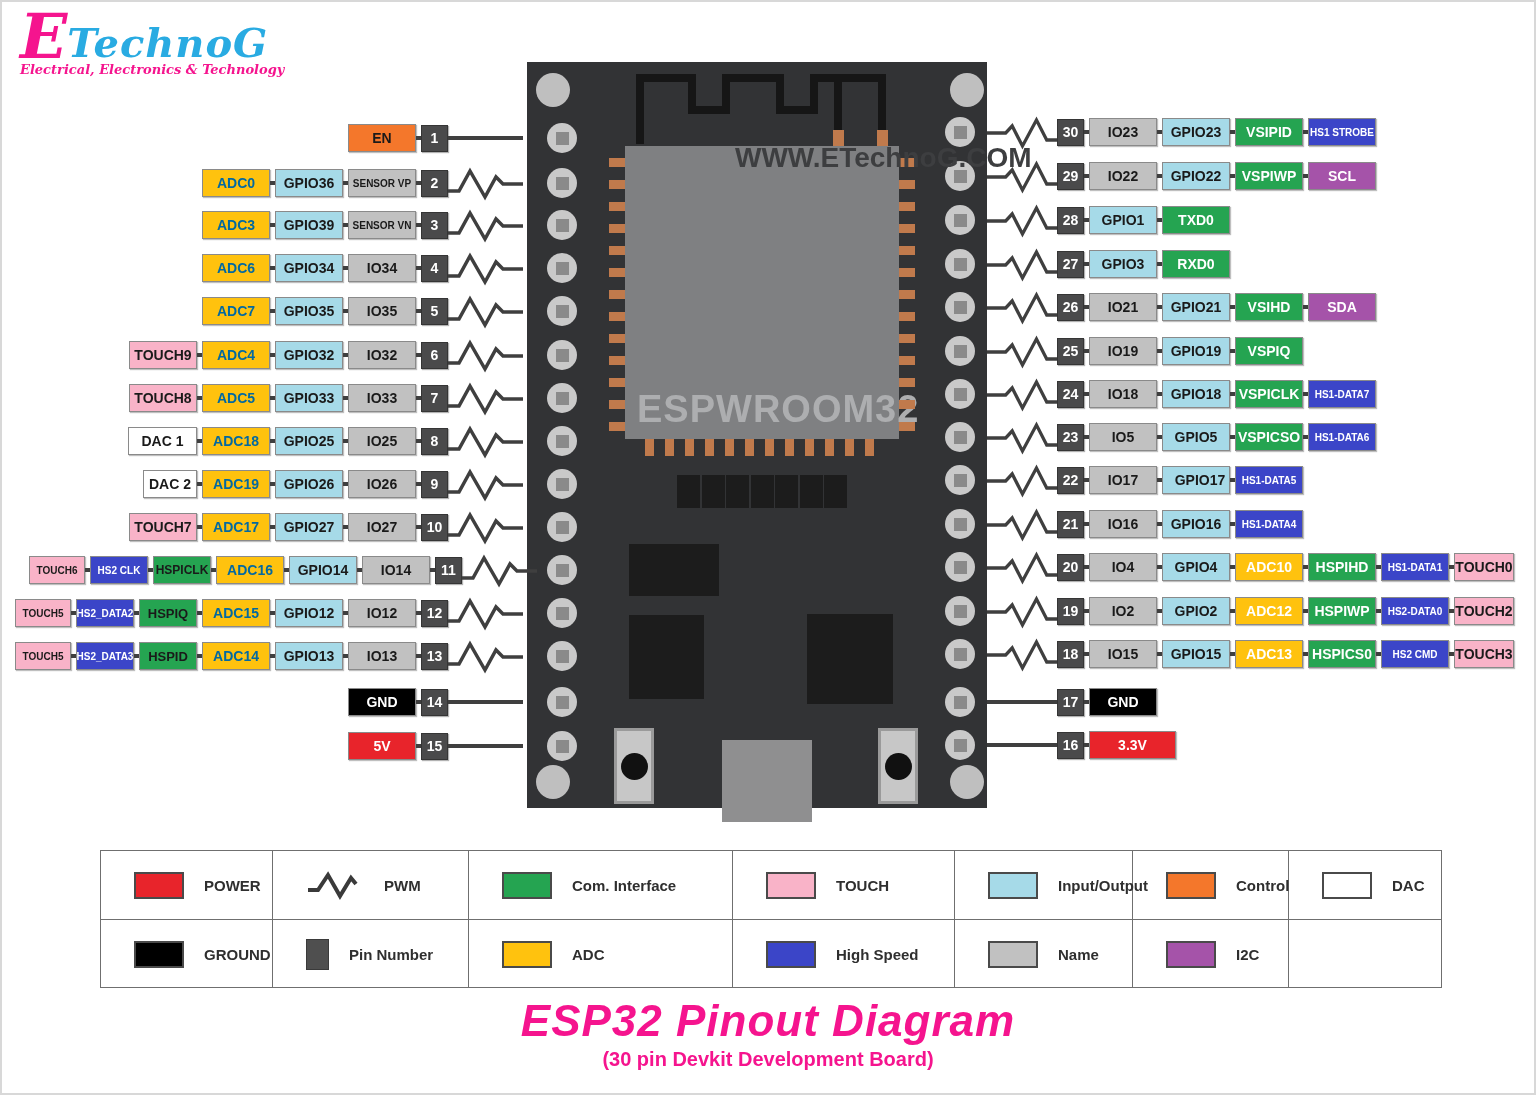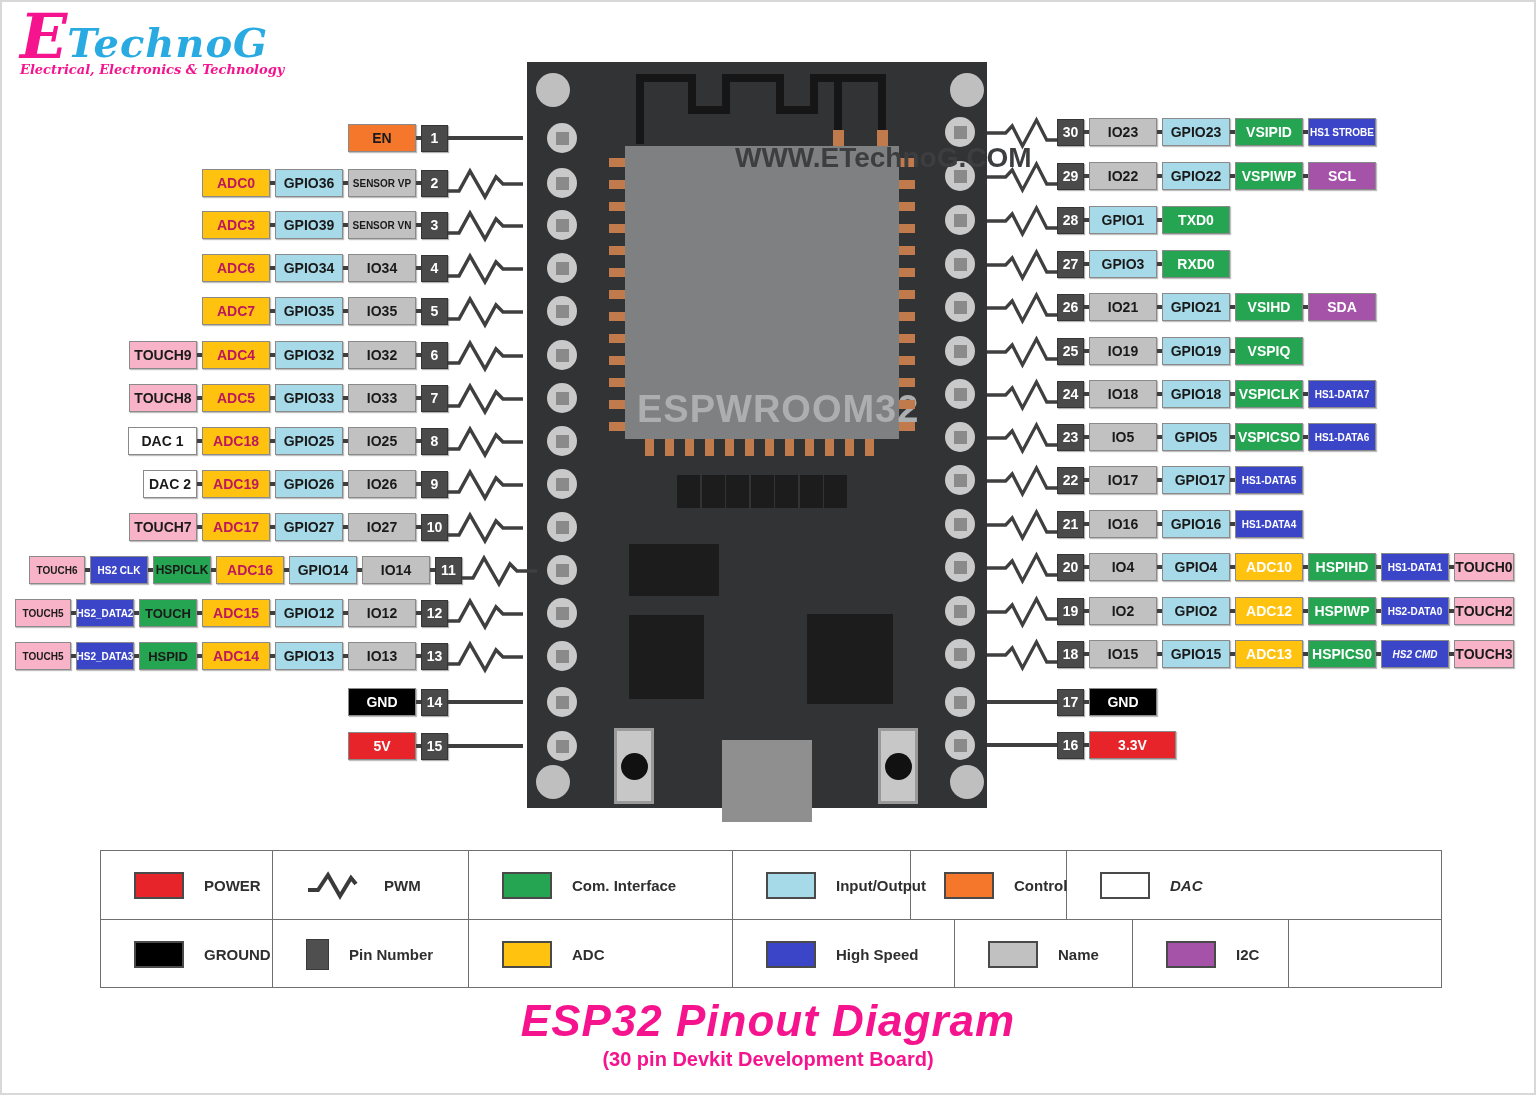--- a/index.html
+++ b/index.html
@@ -29,21 +29,21 @@
   .pbox{height:28px;box-sizing:border-box;border:1px solid #8A8A8A;box-shadow:1px 1px 1px rgba(0,0,0,.25);
         display:flex;align-items:center;justify-content:center;font-weight:bold;font-size:14px;white-space:nowrap;flex:none;}
   .pbox.small{font-size:10px;}
   .pjoin{width:5px;height:4px;background:#3F3F3F;flex:none;}
   .pnum{width:27px;height:27px;background:#4A4A4B;border:1px solid #353535;box-sizing:border-box;color:#fff;
         font-weight:bold;font-size:14px;display:flex;align-items:center;justify-content:center;flex:none;box-shadow:1px 1px 1px rgba(0,0,0,.3);}
   .tail-line{height:4px;background:#3F3F3F;flex:none;}
   .tail-svg{flex:none;}
   
   .c-power{background:#E8242B;color:#fff;} .c-ground{background:#000;color:#fff;}
-  .c-control{background:#F4772B;color:#1a1a1a;} .c-adc{background:#FFC20E;color:#be185d;}
+  .c-control{background:#F4772B;color:#1a1a1a;} .c-adc{background:#FFC20E;color:#0369a1;}
   .c-adcw{background:#FFC20E;color:#fff;} .c-io{background:#A6DAE8;color:#1a1a1a;}
   .c-name{background:#C1C1C1;color:#1a1a1a;} .c-touch{background:#F9B3C8;color:#1a1a1a;}
   .c-hs{background:#3B45C8;color:#fff;} .c-com{background:#25A451;color:#1a1a1a;}
   .c-comw{background:#25A451;color:#fff;} .c-i2c{background:#A553A9;color:#fff;}
   .c-dac{background:#fff;color:#1a1a1a;}
   
   .legend{position:absolute;left:98px;top:848px;width:1342px;height:138px;border:1px solid #6F6F6F;box-sizing:border-box;}
   .lg-row{display:flex;height:68px;}
   .lg-row:first-child{border-bottom:1px solid #6F6F6F;}
   .lg-cell{display:flex;align-items:center;gap:20px;padding-left:33px;border-right:1px solid #6F6F6F;box-sizing:border-box;flex:none;}
@@ -375,21 +375,21 @@
         <div class="pnum">11</div>
         <svg width="75" height="36" viewBox="0 0 75 36" preserveAspectRatio="none" class="tail-svg">
           <polyline points="0,26 11,26 22,6 37,32 48,12 55,19 75,19" fill="none" stroke="#3F3F3F" stroke-width="3.5"></polyline>
         </svg>
       </div>
       <div class="pinrow" style="right: 1011px; top: 593px;">
         <div class="pbox c-touch small" style="width: 56px;">TOUCH5</div>
         <div class="pjoin"></div>
         <div class="pbox c-hs small" style="width: 58px;">HS2_DATA2</div>
         <div class="pjoin"></div>
-        <div class="pbox c-com" style="width: 58px; font-size: 13px;">TOUCH</div>
+        <div class="pbox c-com" style="width: 58px; font-size: 13px;">HSPIQ</div>
         <div class="pjoin"></div>
         <div class="pbox c-adc" style="width: 68px;">ADC15</div>
         <div class="pjoin"></div>
         <div class="pbox c-io" style="width: 68px;">GPIO12</div>
         <div class="pjoin"></div>
         <div class="pbox c-name" style="width: 68px;">IO12</div>
         <div class="pjoin"></div>
         <div class="pnum">12</div>
         <svg width="75" height="36" viewBox="0 0 75 36" preserveAspectRatio="none" class="tail-svg">
           <polyline points="0,26 11,26 22,6 37,32 48,12 55,19 75,19" fill="none" stroke="#3F3F3F" stroke-width="3.5"></polyline>
@@ -594,21 +594,21 @@
         <div class="pnum">18</div>
         <div class="pjoin"></div>
         <div class="pbox c-name" style="width: 68px;">IO15</div>
         <div class="pjoin"></div>
         <div class="pbox c-io" style="width: 68px;">GPIO15</div>
         <div class="pjoin"></div>
         <div class="pbox c-adcw" style="width: 68px;">ADC13</div>
         <div class="pjoin"></div>
         <div class="pbox c-comw" style="width: 68px;">HSPICS0</div>
         <div class="pjoin"></div>
-        <div class="pbox c-hs small" style="width: 68px; font-style: italic;">HS2 CMD</div>
+        <div class="pbox c-hs small" style="width: 68px;">HS2 CMD</div>
         <div class="pjoin"></div>
         <div class="pbox c-touch" style="width: 60px;">TOUCH3</div>
       </div>
       <div class="pinrow" style="left: 985px; top: 682px;">
         <div class="tail-line" style="width: 70px;"></div>
         <div class="pnum">17</div>
         <div class="pjoin"></div>
         <div class="pbox c-ground" style="width: 68px;">GND</div>
       </div>
       <div class="pinrow" style="left: 985px; top: 725px;">
@@ -628,29 +628,33 @@
         <div class="lg-cell" style="width: 196px;">
           <svg width="58" height="30" viewBox="0 0 58 30">
             <polyline points="2,20 12,20 22,5 34,26 45,8 50,14" fill="none" stroke="#3A3A3A" stroke-width="4"></polyline>
           </svg>
           <span class="lg-label">PWM</span>
         </div>
         <div class="lg-cell" style="width: 264px;">
           <div class="sw c-comw"></div>
           <span class="lg-label">Com. Interface</span>
         </div>
+        <div class="lg-cell" style="width: 222px;">
+          <div class="sw c-touch"></div>
+          <span class="lg-label">TOUCH</span>
+        </div>
         <div class="lg-cell" style="width: 178px;">
           <div class="sw c-io"></div>
           <span class="lg-label">Input/Output</span>
         </div>
         <div class="lg-cell" style="width: 156px;">
           <div class="sw c-control"></div>
           <span class="lg-label">Control</span>
         </div>
-        <div class="lg-cell" style="width: 154px; font-style: italic;">
+        <div class="lg-cell" style="width: 154px;">
           <div class="sw c-dac"></div>
           <span class="lg-label">DAC</span>
         </div>
       </div>
       <div class="lg-row">
         <div class="lg-cell" style="width: 172px;">
           <div class="sw c-ground"></div>
           <span class="lg-label">GROUND</span>
         </div>
         <div class="lg-cell" style="width: 196px;">

